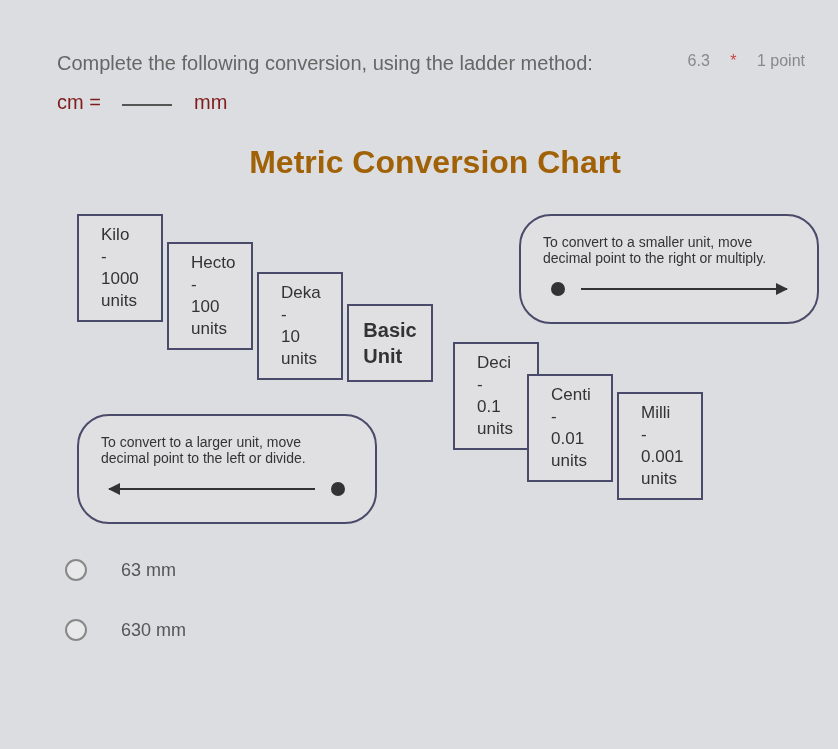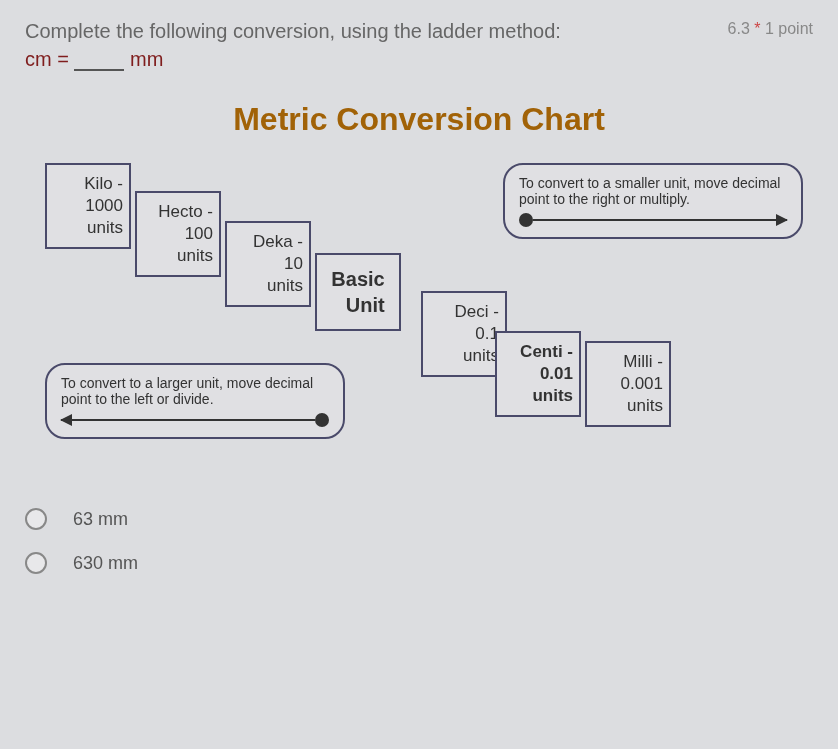--- a/index.html
+++ b/index.html
@@ -1,15 +1,15 @@
 <!DOCTYPE html>
 <html><head>
   <meta charset="utf-8">
   <style>
-    * { box-sizing: border-box; margin: 0; padding: 0; }
+    * { box-sizing: border-box; margin: 8px; padding: 0; }
     body {
       font-family: Arial, sans-serif;
       background: #dcdde0;
       width: 838px;
       height: 749px;
       padding: 20px 25px;
       color: #555;
     }
     .header {
       display: flex;
@@ -47,35 +47,35 @@
     }
     .chart-area {
       position: relative;
       width: 788px;
       height: 330px;
     }
     .unit-box {
       position: absolute;
       border: 2px solid #4a4a6a;
       background: #e0e0e3;
-      padding: 8px 6px;
-      text-align: right;
+      padding: 8px 22px;
+      text-align: left;
       font-size: 17px;
       color: #333;
       line-height: 1.3;
       width: 86px;
     }
     .basic-box {
       font-weight: bold;
       font-size: 20px;
     }
     .note-box {
       position: absolute;
       border: 2px solid #4a4a6a;
-      border-radius: 20px;
+      border-radius: 32px;
       padding: 10px 14px;
       font-size: 14px;
       color: #333;
       width: 300px;
       background: #e0e0e3;
     }
     .arrow-row {
       display: flex;
       align-items: center;
       margin-top: 6px;
@@ -153,21 +153,21 @@
 </div>
 
 <div class="chart-title">Metric Conversion Chart</div>
 
 <div class="chart-area">
   <div class="unit-box" style="left:20px; top:0px;">Kilo -<br>1000<br>units</div>
   <div class="unit-box" style="left:110px; top:28px;">Hecto -<br>100<br>units</div>
   <div class="unit-box" style="left:200px; top:58px;">Deka -<br>10<br>units</div>
   <div class="unit-box basic-box" style="left:290px; top:90px; height:78px; display:flex; align-items:center; justify-content:center;">Basic<br>Unit</div>
   <div class="unit-box" style="left:396px; top:128px;">Deci -<br>0.1<br>units</div>
-  <div class="unit-box" style="left:470px; top:168px;font-weight:bold;">Centi -<br>0.01<br>units</div>
+  <div class="unit-box" style="left:470px; top:160px;">Centi -<br>0.01<br>units</div>
   <div class="unit-box" style="left:560px; top:178px;">Milli -<br>0.001<br>units</div>
 
   <div class="note-box" style="right:10px; top:0px;">
     <div>To convert to a smaller unit, move decimal  point to the right or multiply.</div>
     <div class="arrow-row">
       <div class="dot"></div>
       <div class="arrow-line arrow-right"></div>
     </div>
   </div>
 

